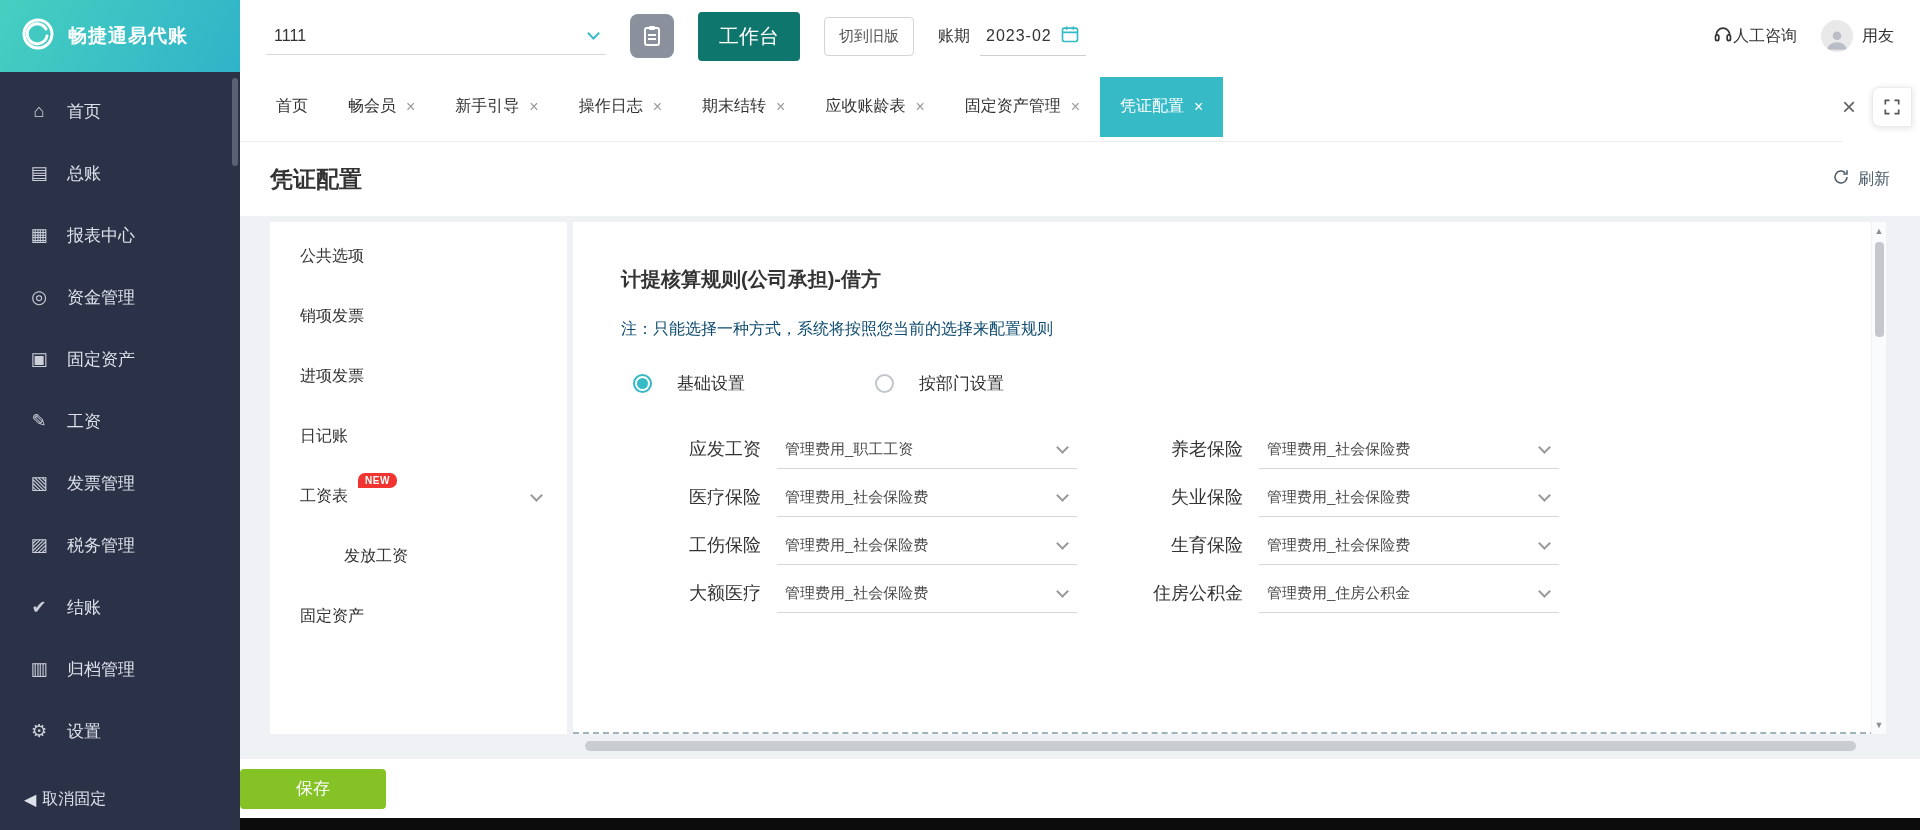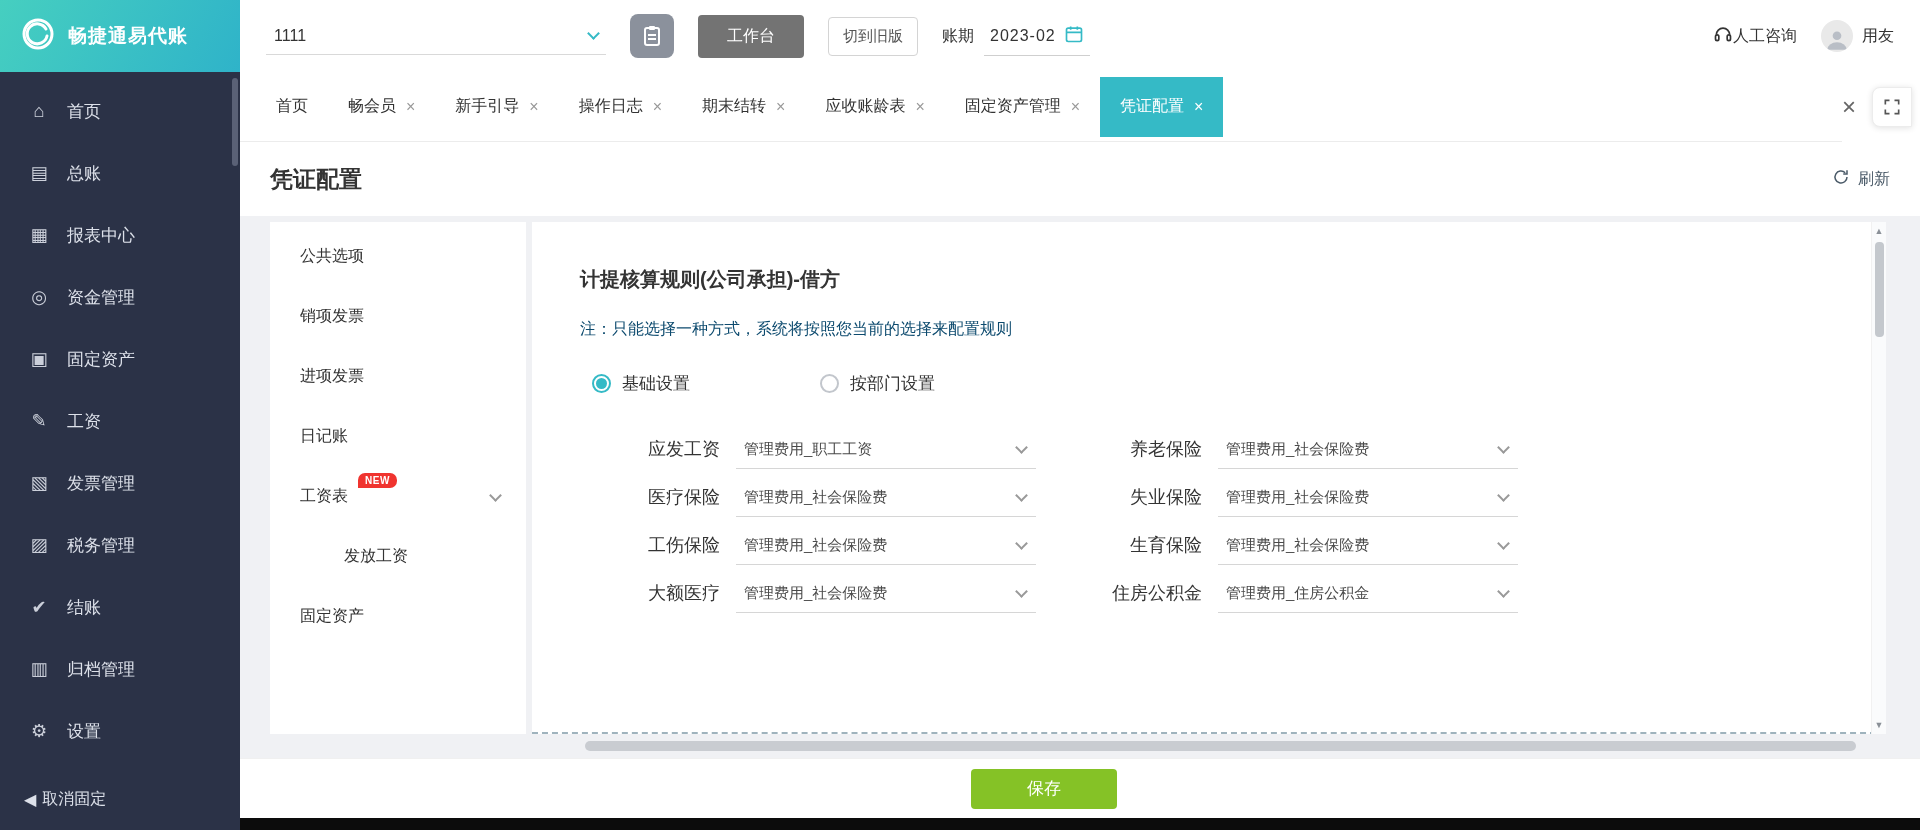--- a/index.html
+++ b/index.html
@@ -9,21 +9,21 @@
 
   
   .topbar { height:72px; display:flex; background:#fff; flex-shrink:0; }
   .brand { width:240px; background:linear-gradient(120deg,#46cfc0,#2fb3c9); display:flex; align-items:center; gap:12px; padding-left:20px; color:#fff; flex-shrink:0; }
   .brand-name { font-size:19px; font-weight:bold; letter-spacing:1px; }
   .topbar-main { flex:1; display:flex; align-items:center; padding:0 26px; gap:24px; }
   .company-select { width:340px; display:flex; justify-content:space-between; align-items:center; border-bottom:1px solid #d9d9d9; padding:9px 8px; font-size:16px; color:#333; cursor:pointer; }
   .chev { width:9px; height:9px; border-right:2px solid #999; border-bottom:2px solid #999; transform:rotate(45deg); margin-top:-4px; }
   .chev.teal { border-color:#35bac6; }
   .clipboard-btn { width:44px; height:44px; border-radius:8px; background:#8b919c; display:flex; align-items:center; justify-content:center; cursor:pointer; }
-  .btn-workbench { background:#737373; color:#fff; font-size:16px; padding:11px 29px; border-radius:4px; cursor:pointer; }
+  .btn-workbench { background:#0f766e; color:#fff; font-size:20px; padding:11px 21px; border-radius:4px; cursor:pointer; }
   .btn-old { border:1px solid #d4d4d4; color:#555; font-size:15px; padding:9px 14px; border-radius:4px; cursor:pointer; }
   .period { display:flex; align-items:center; gap:10px; font-size:16px; }
   .period-value { display:flex; align-items:center; gap:8px; border-bottom:1px solid #cfcfcf; padding:7px 6px; cursor:pointer; letter-spacing:1px; }
   .top-spacer { flex:1; }
   .consult { display:flex; align-items:center; font-size:16px; color:#333; cursor:pointer; }
   .user { display:flex; align-items:center; gap:9px; font-size:16px; cursor:pointer; }
   .avatar { width:32px; height:32px; border-radius:50%; background:#e9e9e9; overflow:hidden; display:flex; align-items:flex-end; justify-content:center; }
 
   
   .body-row { flex:1; display:flex; min-height:0; }
@@ -45,51 +45,51 @@
   .tab-x { font-size:24px; color:#666; cursor:pointer; line-height:1; }
   .fullscreen-btn { width:40px; height:40px; background:#fff; border:1px solid #ececec; border-radius:8px 0 0 8px; box-shadow:0 1px 6px rgba(0,0,0,.12); display:flex; align-items:center; justify-content:center; cursor:pointer; }
 
   
   .titlebar { height:74px; background:#fff; display:flex; align-items:center; padding:0 30px; flex-shrink:0; }
   .page-title { font-size:23px; font-weight:600; color:#333; }
   .refresh { margin-left:auto; display:flex; align-items:center; gap:8px; font-size:16px; color:#4a5a68; cursor:pointer; }
 
   
   .content { flex:1; display:flex; gap:6px; padding:6px 34px 24px 30px; min-height:0; position:relative; background:#f0f1f4; }
-  .submenu { width:256px; background:#fff; flex-shrink:0; padding-top:4px; }
+  .submenu { width:297px; background:#fff; flex-shrink:0; padding-top:4px; }
   .sm-item { height:60px; display:flex; align-items:center; padding:0 26px 0 30px; font-size:16px; color:#333; cursor:pointer; position:relative; }
   .sm-item .chev { margin-left:auto; margin-top:-2px; }
   .sm-child { padding-left:74px; }
   .sm-child.active { background:#57cdd6; color:#fff; }
   .badge-new { position:absolute; left:88px; top:7px; background:#f0342f; color:#fff; font-size:10px; font-weight:bold; padding:2px 7px; border-radius:7px 7px 7px 0; letter-spacing:.5px; }
 
   .panel { flex:1; background:#fff; min-width:0; position:relative; border-bottom:2px dashed #9fb3bd; display:flex; flex-direction:column; }
   .panel-body { flex:1; padding:44px 80px 0 48px; overflow:hidden; }
   .form-title { font-size:20px; font-weight:bold; color:#333; }
   .form-note { margin-top:26px; font-size:16px; color:#0c4a6e; }
   .mode-row { margin-top:32px; display:flex; align-items:center; gap:130px; padding-left:12px; }
-  .mode { display:flex; align-items:center; gap:11px; font-size:17px; font-weight:500; color:#333; cursor:pointer; }
+  .mode { display:flex; align-items:center; gap:25px; font-size:17px; font-weight:500; color:#333; cursor:pointer; }
   .radio { width:19px; height:19px; border-radius:50%; border:2px solid #c2c6cc; position:relative; background:#fff; }
   .radio.checked { border-color:#35bac6; }
   .radio.checked::after { content:""; position:absolute; inset:2px; border-radius:50%; background:#35bac6; }
 
   .fields { margin-top:42px; display:grid; grid-template-columns:140px 300px 150px 300px; column-gap:20px; row-gap:45px; align-items:end;gap:16px; }
   .f-label { text-align:right; font-size:18px; font-weight:500; color:#333; padding-bottom:8px; }
   .f-select { display:flex; justify-content:space-between; align-items:center; border-bottom:1px solid #d6d6d6; padding:0 10px 9px 8px; font-size:15px; color:#4a4a4a; cursor:pointer; }
 
   
   .vscroll { position:absolute; top:0; right:0; bottom:-2px; width:15px; background:#fafbfc; border-left:1px solid #f1f1f1; }
   .vs-arrow { position:absolute; left:0; width:100%; text-align:center; font-size:9px; color:#8a9097; cursor:pointer; }
   .vs-up { top:4px; } .vs-down { bottom:4px; }
   .vs-thumb { position:absolute; top:20px; left:3px; width:9px; height:95px; background:#c4c8cd; border-radius:4px; cursor:pointer; }
   
   .hscroll { position:absolute; left:345px; right:64px; bottom:7px; height:10px; background:#c9ccd1; border-radius:5px; cursor:pointer; }
 
   
-  .footer { height:60px; background:#fff; border-top:1px solid #f0f0f0; display:flex; align-items:center; justify-content:center; padding-right:72px; flex-shrink:0; }
+  .footer { height:60px; background:#fff; border-top:1px solid #f0f0f0; display:flex; align-items:center; justify-content:flex-start; padding-right:72px; flex-shrink:0; }
   .save-btn { width:146px; height:40px; background:#85c226; color:#fff; font-size:17px; border:none; border-radius:4px; display:flex; align-items:center; justify-content:center; cursor:pointer; }
   .bottomstrip { height:12px; background:#0c0c0c; flex-shrink:0; }
 </style>
 </head>
 <body>
 
 <div class="app">
 
   <div class="topbar">
     <div class="brand">

